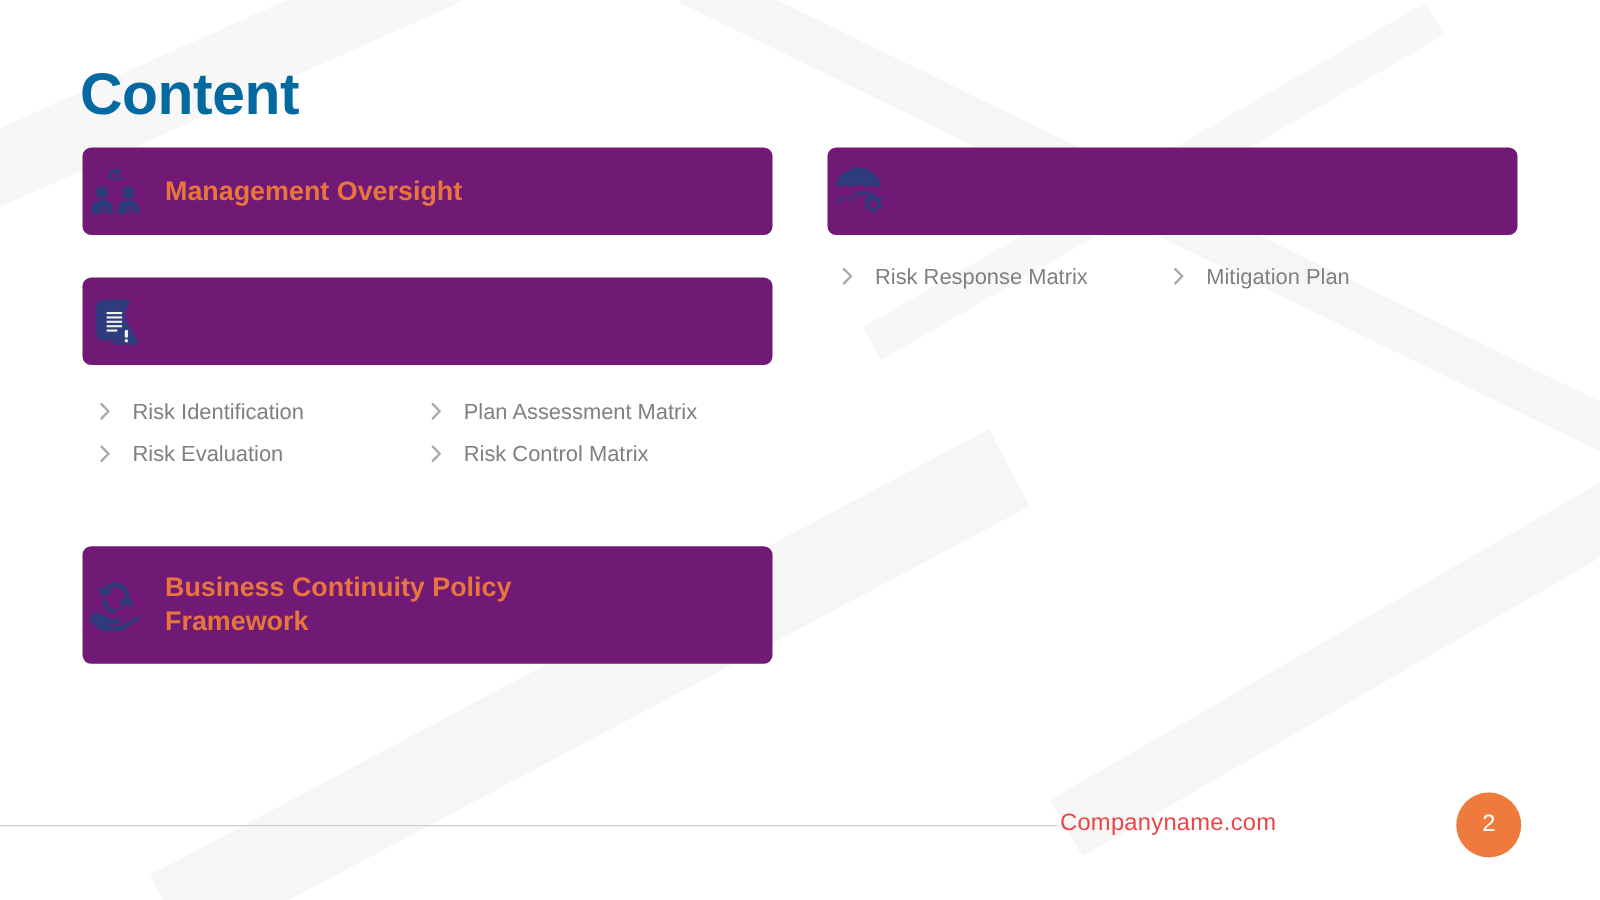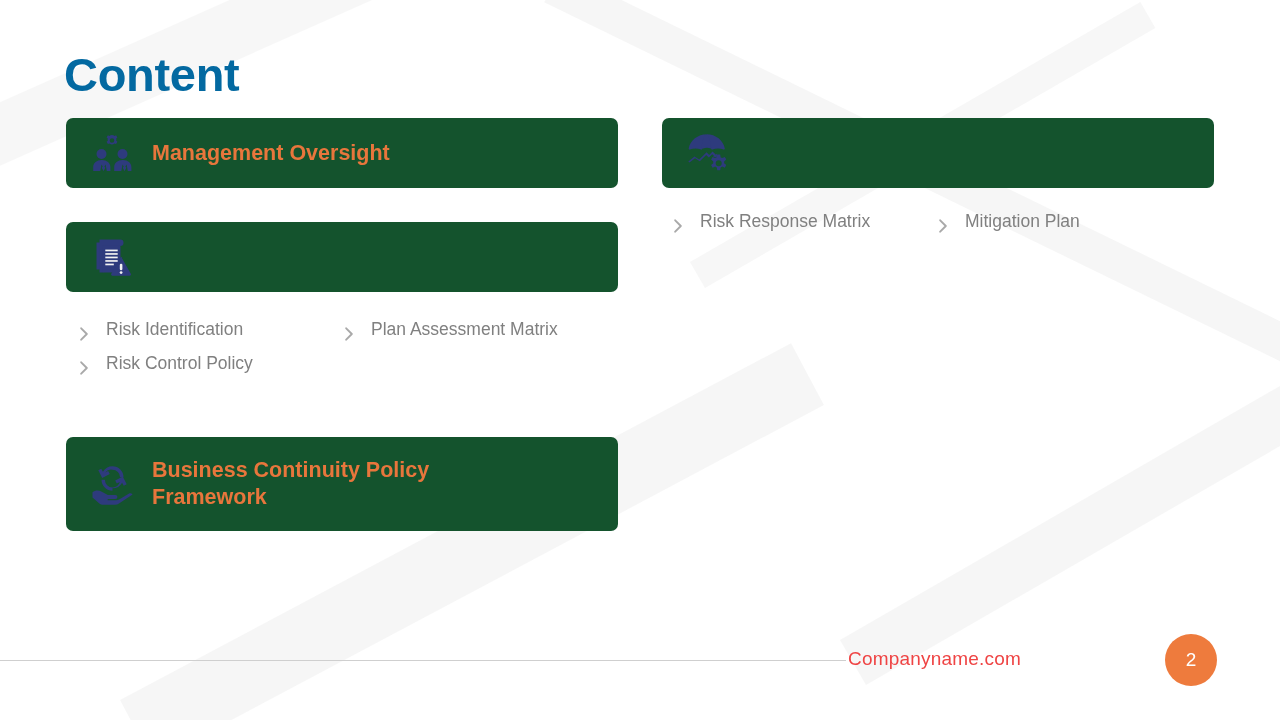--- a/index.html
+++ b/index.html
@@ -100,25 +100,25 @@
   }
   .col-right {
     position: absolute;
     left: 662px;
     top: 118px;
     width: 552px;
   }
 
   
   .card {
-    background: #14532d;
+    background: #701a75;
     border-radius: 7px;
     display: flex;
     align-items: center;
-    padding: 0 20px;
+    padding: 0 0;
     box-sizing: border-box;
     min-height: 70px;
   }
   .card.tall { min-height: 94px; }
 
   .card-icon {
     width: 52px;
     min-width: 52px;
     height: 46px;
     display: flex;
@@ -143,21 +143,21 @@
     margin: 26px 0 0 0;
     padding-left: 14px;
   }
   .subitems.right {
     grid-template-columns: 265px 1fr;
     margin-top: 22px;
     padding-left: 12px;
   }
   .subitem {
     display: flex;
-    align-items: flex-end;
+    align-items: center;
     color: #808080;
     font-size: 17.5px;
     line-height: 1.3;
   }
   .chev {
     display: inline-block;
     width: 26px;
     min-width: 26px;
     color: #a9a9a9;
     font-size: 16px;
@@ -275,21 +275,29 @@
             </svg>
         </span>
         <span>Plan Assessment Matrix</span>
       </div>
       <div class="subitem">
         <span class="chev">
           <svg width="9" height="14" viewBox="0 0 9 14">
               <path d="M1.2 1.3l5.6 5.7-5.6 5.7" stroke="#a9a9a9" stroke-width="1.9" fill="none" stroke-linecap="round" stroke-linejoin="round"></path>
             </svg>
         </span>
-        <span>Risk Control Policy</span>
+        <span>Risk Evaluation</span>
+      </div>
+      <div class="subitem">
+        <span class="chev">
+          <svg width="9" height="14" viewBox="0 0 9 14">
+              <path d="M1.2 1.3l5.6 5.7-5.6 5.7" stroke="#a9a9a9" stroke-width="1.9" fill="none" stroke-linecap="round" stroke-linejoin="round"></path>
+            </svg>
+        </span>
+        <span>Risk Control Matrix</span>
       </div>
     </div>
 
     <div class="gap-56"></div>
 
 
     <div class="gap-32"></div>
 
     <div class="card tall">
       <span class="card-icon">

